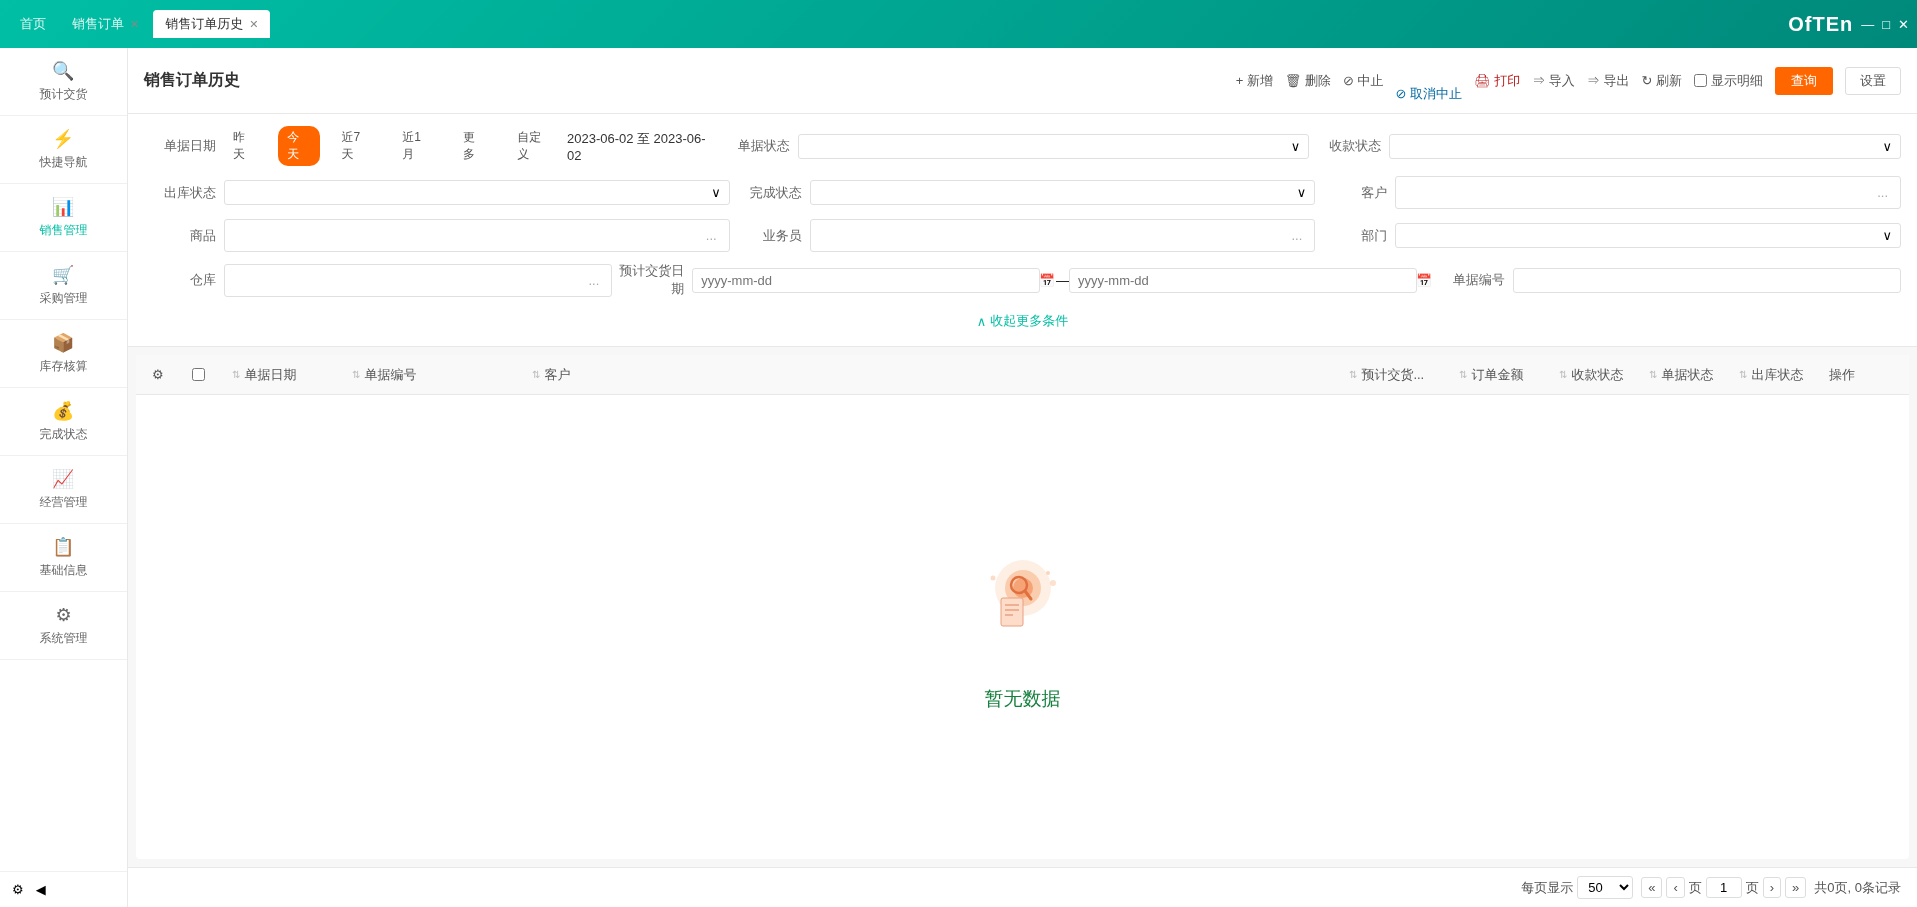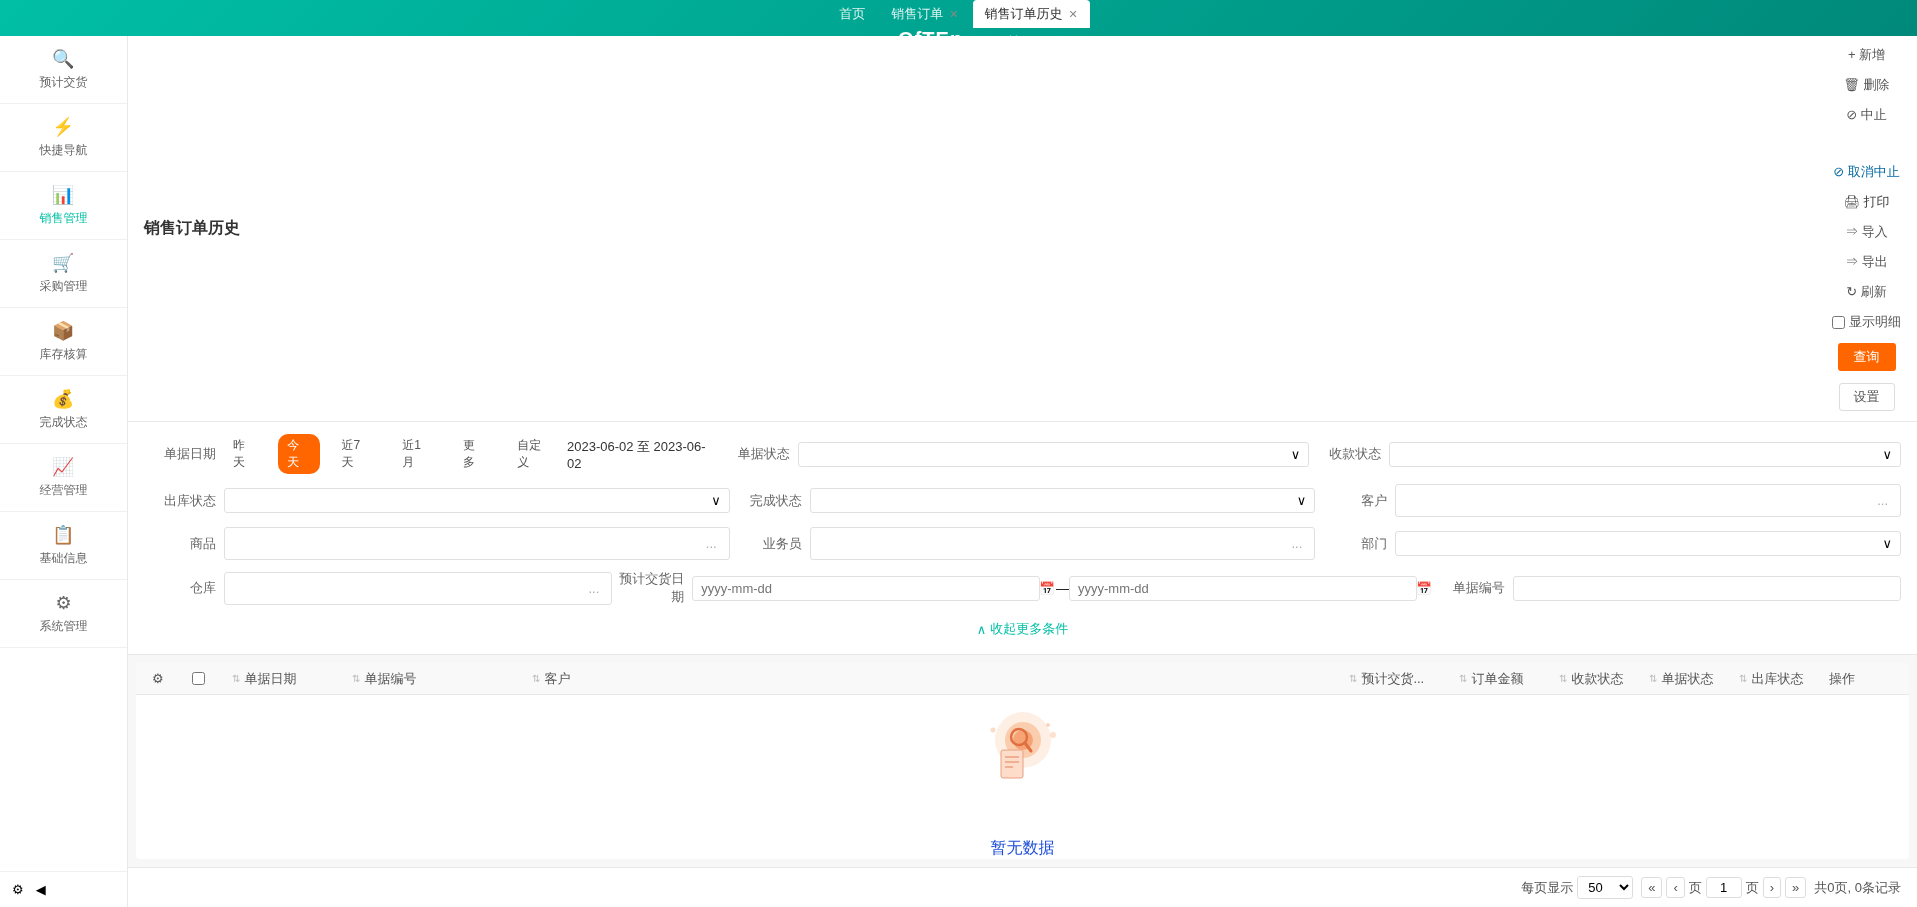--- a/index.html
+++ b/index.html
@@ -1,27 +1,26 @@
 <!DOCTYPE html>
 <html><head>
   <meta charset="utf-8">
   <style>
     * { box-sizing: border-box; margin: 0; padding: 0; font-family: 'Microsoft YaHei', Arial, sans-serif; font-size: 13px; }
     body { display: flex; flex-direction: column; height: 100vh; background: #f5f5f5; overflow: hidden; }
 
     
     .top-bar {
-      height: 36px;
+      height: 48px;
       background: linear-gradient(135deg, #00bfa5, #00897b);
       display: flex;
       align-items: center;
       padding: 0 8px;
       color: white;
       flex-shrink: 0;
-      flex-direction: column;
     }
     .top-bar .tabs {
       display: flex;
       align-items: center;
       flex: 1;
       gap: 2px;
     }
     .tab-item {
       height: 28px;
       padding: 0 12px;
@@ -117,21 +116,20 @@
     .page-title {
       font-size: 16px;
       font-weight: bold;
       color: #333;
       flex: 1;
     }
     .toolbar {
       display: flex;
       align-items: center;
       gap: 12px;
-      flex-direction: column;
     }
     .toolbar-btn {
       display: flex;
       align-items: center;
       gap: 4px;
       color: #555;
       cursor: pointer;
       font-size: 13px;
       white-space: nowrap;
     }
@@ -269,22 +267,22 @@
       align-items: center;
       justify-content: center;
       flex-direction: column;
       gap: 12px;
     }
     .empty-icon {
       width: 100px;
       height: 100px;
     }
     .empty-text {
-      color: #1d4ed8;
-      font-size: 16px;
+      color: #15803d;
+      font-size: 19px;
       margin-top: 31px;
     }
 
     
     .pagination {
       display: flex;
       align-items: center;
       justify-content: flex-end;
       padding: 8px 16px;
       background: white;
@@ -399,21 +397,21 @@
 
   <div class="content">
 
     <div class="page-header">
       <span class="page-title">销售订单历史</span>
       <div class="toolbar">
         <button class="toolbar-btn" style="color:#555;background:none;border:none;cursor:pointer;">+ 新增</button>
         <button class="toolbar-btn delete" style="color:#555;background:none;border:none;cursor:pointer;">🗑 删除</button>
         <button class="toolbar-btn stop" style="color:#555;background:none;border:none;cursor:pointer;">⊘ 中止</button>
         <button class="toolbar-btn cancel-stop" style="color:#0369a1;background:none;border:none;cursor:pointer;margin-top:27px;">⊘ 取消中止</button>
-        <button class="toolbar-btn" style="color:#404040;background:none;border:none;cursor:pointer;">🖨 打印</button>
+        <button class="toolbar-btn" style="color:#b91c1c;background:none;border:none;cursor:pointer;">🖨 打印</button>
         <button class="toolbar-btn" style="color:#555;background:none;border:none;cursor:pointer;">⇒ 导入</button>
         <button class="toolbar-btn" style="color:#555;background:none;border:none;cursor:pointer;">⇒ 导出</button>
         <button class="toolbar-btn" style="color:#555;background:none;border:none;cursor:pointer;">↻ 刷新</button>
         <label class="checkbox-label">
           <input type="checkbox" style="">
           <span>显示明细</span>
         </label>
         <button class="btn-query">查询</button>
         <button class="btn-setting">设置</button>
       </div>

